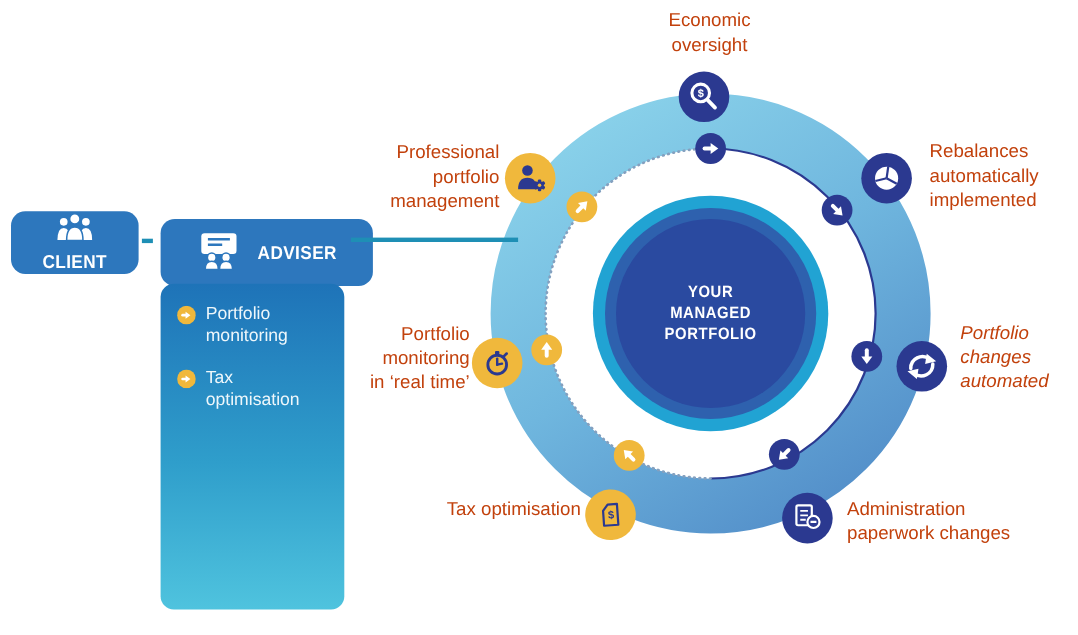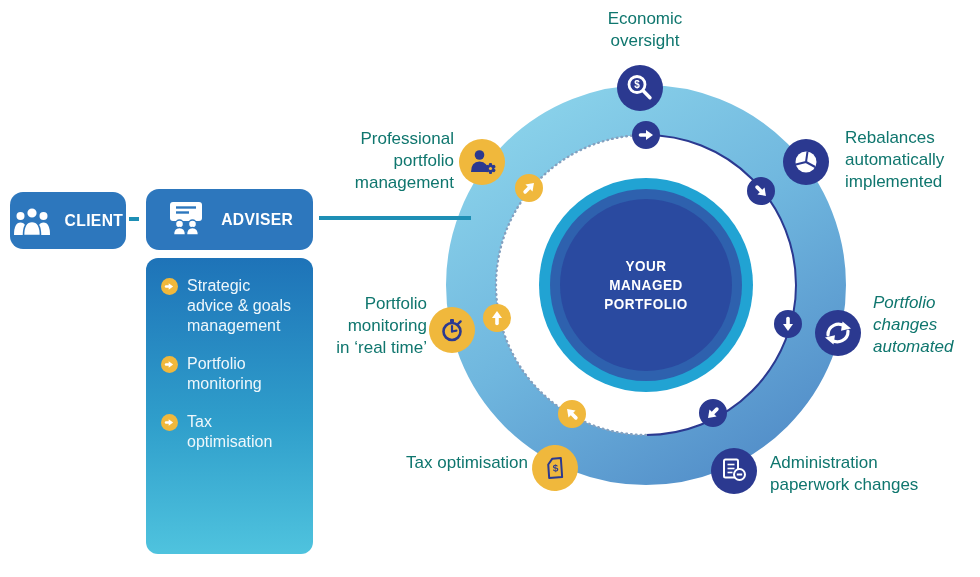--- a/index.html
+++ b/index.html
@@ -6,34 +6,34 @@
   .canvas{
     position:relative;width:980px;height:577px;background:#fff;overflow:hidden;
     font-family:"Liberation Sans",sans-serif;
   }
   
   .box{
     position:absolute;background:#2d77bd;border-radius:13px;color:#fff;
     display:flex;align-items:center;justify-content:center;gap:9px;
   }
   .box .box-label{font-weight:bold;font-size:17px;letter-spacing:.4px;transform:scaleX(.92);}
-  .client-box{left:10px;top:192px;width:116px;height:57px;}
-  .adviser-box{left:146px;top:189px;width:167px;height:61px;}
+  .client-box{left:10px;top:192px;width:116px;height:57px;flex-direction:column;}
+  .adviser-box{left:146px;top:199px;width:193px;height:61px;}
   .dash{position:absolute;left:129px;top:217px;width:10px;height:3.5px;background:#1e8fb5;}
   .connector{position:absolute;left:319px;top:216px;width:152px;height:3.5px;background:#1e8fb5;}
   
   .services{
     position:absolute;left:146px;top:258px;width:167px;height:296px;border-radius:12px;
     background:linear-gradient(180deg,#1e73b8 0%,#2f9ecb 55%,#4fc3de 100%);
     box-sizing:border-box;padding:18px 15px;display:flex;flex-direction:column;gap:18px;
   }
   .service-item{display:flex;align-items:flex-start;gap:9px;color:#eef7fb;font-size:16px;line-height:20px;}
   .service-item svg{flex:0 0 auto;margin-top:2px;}
   
-  .label{position:absolute;font-size:17px;line-height:22px;color:#0f766e;}
+  .label{position:absolute;font-size:17px;line-height:22px;color:#c2410c;}
   .label.r{text-align:right;}
   .label.c{text-align:center;}
   .center-title{
     position:absolute;left:586px;top:256px;width:120px;text-align:center;
     color:#fff;font-weight:bold;font-size:15px;line-height:19px;letter-spacing:.6px;
     transform:scaleX(.9);text-transform:uppercase;
   }
   svg.diagram{position:absolute;left:0;top:0;}
 </style>
 </head>
@@ -200,28 +200,20 @@
         <circle cx="6.5" cy="4" r="4" stroke="#2d77bd" stroke-width="1.4"></circle>
         <path d="M 0.5 15 Q 0.5 7.5 6.5 7.5 Q 12.5 7.5 12.5 15 Z" stroke="#2d77bd" stroke-width="1.4"></path>
       </g>
     </svg>
     <span class="box-label">ADVISER</span>
   </div>
 
   <div class="connector"></div>
 
   <div class="services">
-    <div class="service-item">
-      <svg width="17" height="17" viewBox="-8.5 -8.5 17 17">
-          <circle r="8.5" fill="#f0b83c"></circle>
-          <line x1="-3.5" y1="0" x2="0" y2="0" stroke="#fff" stroke-width="2.4" stroke-linecap="round"></line>
-          <path d="M -0.8 -3.2 L 3.6 0 L -0.8 3.2 Z" fill="#fff"></path>
-        </svg>
-      <span>Strategic advice &amp; goals management</span>
-    </div>
     <div class="service-item">
       <svg width="17" height="17" viewBox="-8.5 -8.5 17 17">
           <circle r="8.5" fill="#f0b83c"></circle>
           <line x1="-3.5" y1="0" x2="0" y2="0" stroke="#fff" stroke-width="2.4" stroke-linecap="round"></line>
           <path d="M -0.8 -3.2 L 3.6 0 L -0.8 3.2 Z" fill="#fff"></path>
         </svg>
       <span>Portfolio monitoring</span>
     </div>
     <div class="service-item">
       <svg width="17" height="17" viewBox="-8.5 -8.5 17 17">

